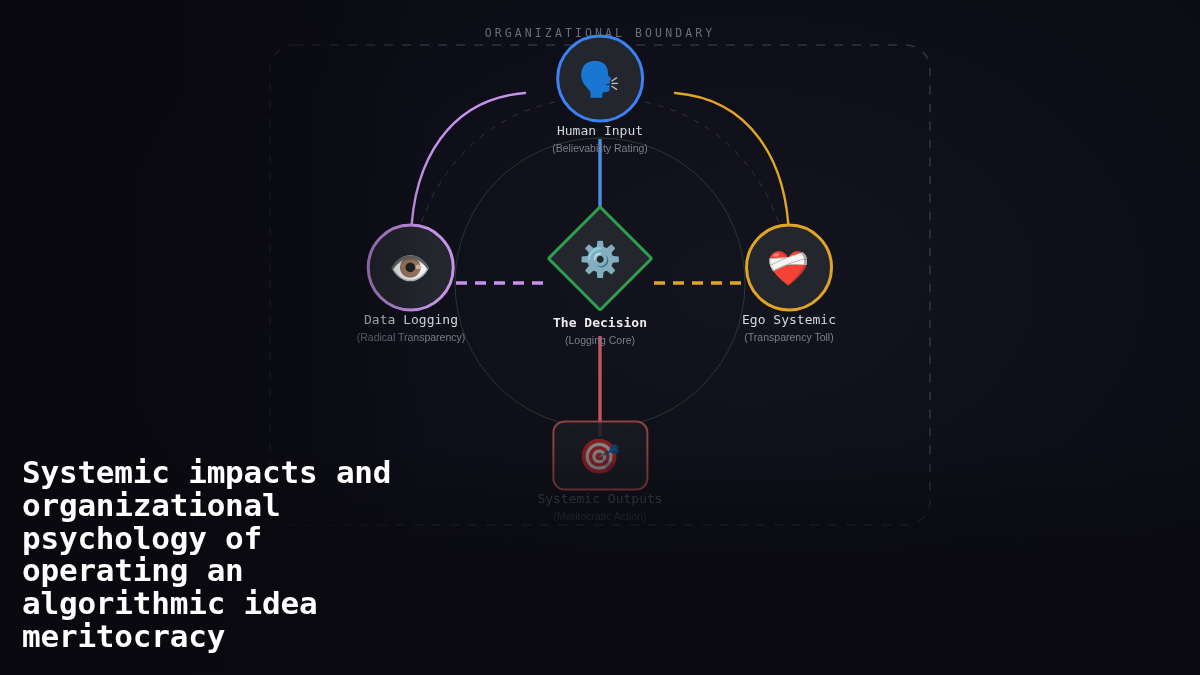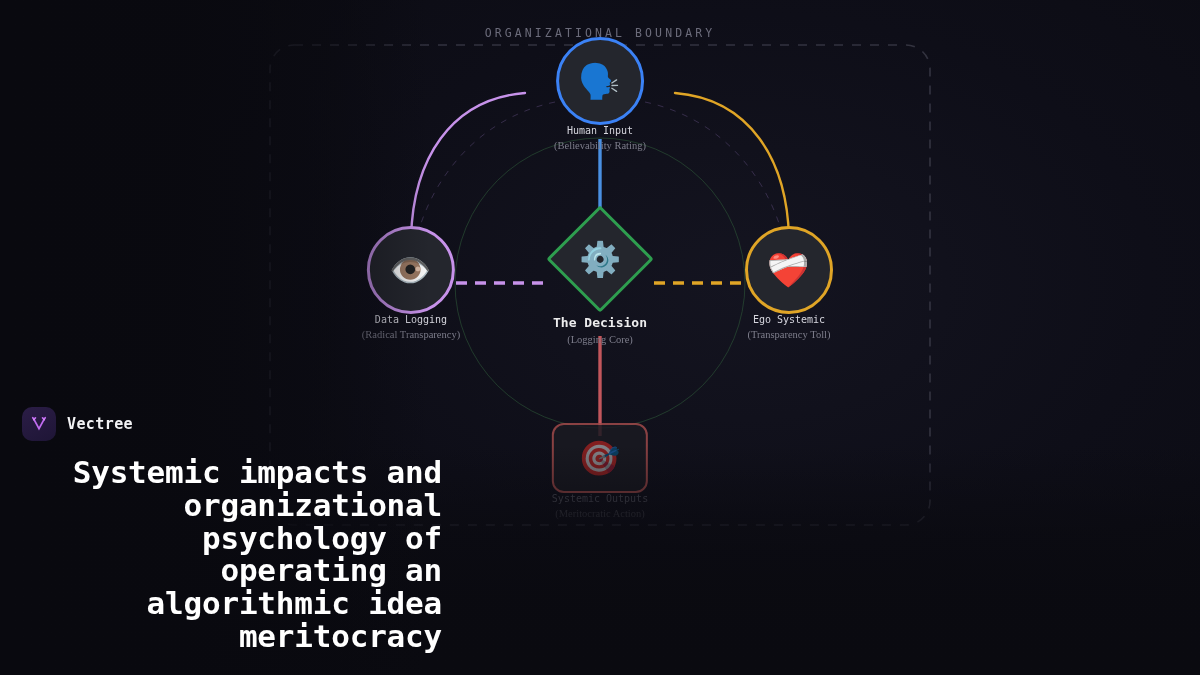--- a/index.html
+++ b/index.html
@@ -73,32 +73,32 @@
     border: 2px solid #a04a4a;
     background: #1a1a22;
   }
   .glyph {
     font-size: 34px;
     line-height: 1;
     font-family: "DejaVu Sans", sans-serif;
   }
   .node-label {
     margin-top: 0;
-    font-size: 10px;
+    font-size: 13px;
     color: #d6d6de;
     white-space: nowrap;
     font-family: "DejaVu Sans Mono", "Liberation Mono", monospace;
   }
   .node-label.strong { font-weight: bold; color: #ececed; font-size: 13px; }
   .node-sub {
     margin-top: 4px;
     font-size: 10.5px;
     color: #7e7e8c;
     white-space: nowrap;
-    font-family: Liberation Serif, serif;
+    font-family: Liberation Sans, sans-serif;
   }
 
   
   #node-human   .node-circle { border-color:#3b82f6; }
   #node-logging .node-circle { border-color:#c792ea; }
   #node-ego     .node-circle { border-color:#e0a526; }
 
   #node-output { opacity: .85; }
   #node-output .node-label { color:#555560; }
   #node-output .node-sub   { color:#45454f; }
@@ -150,21 +150,20 @@
   }
   .headline {
     font-size: 31px;
     line-height: 1.06;
     font-weight: bold;
     color: #ffffff;
     letter-spacing: -.2px;
     font-family: "DejaVu Sans Mono", "Liberation Mono", monospace;
     margin: 0;
     word-break: break-word;
-    text-align: right;
   }
 
   
   .url {
     position: absolute;
     left: 326px;
     bottom: 24px;
     font-size: 12.5px;
     color: #5c5c68;
     letter-spacing: .1px;
@@ -241,34 +240,18 @@
       </div>
       <div class="node-label">Systemic Outputs</div>
       <div class="node-sub">(Meritocratic Action)</div>
     </div>
   </div>
 
   <div class="bottom-fade"></div>
   <div class="left-fade"></div>
 
   <div class="overlay">
-    <div class="brand">
-      <span class="brand-mark">
-        <svg width="22" height="22" viewBox="0 0 24 24" aria-hidden="true">
-          <g stroke="#c06bf0" stroke-width="1.9" fill="none" stroke-linecap="round">
-            <path d="M6.5 7 L12 17 L17.5 7"></path>
-            <path d="M6.5 7 L5.2 5.2"></path>
-            <path d="M6.5 7 L8.1 5.4"></path>
-            <path d="M17.5 7 L18.8 5.2"></path>
-            <path d="M17.5 7 L15.9 5.4"></path>
-          </g>
-          <circle cx="6.5" cy="7" r="1.1" fill="#d98bf5"></circle>
-          <circle cx="17.5" cy="7" r="1.1" fill="#d98bf5"></circle>
-        </svg>
-      </span>
-      <span class="brand-name">Vectree</span>
-    </div>
 
     <h1 class="headline">Systemic impacts and organizational psychology of operating an algorithmic idea meritocracy</h1>
   </div>
 
 
 </div>
 
 </body></html>

